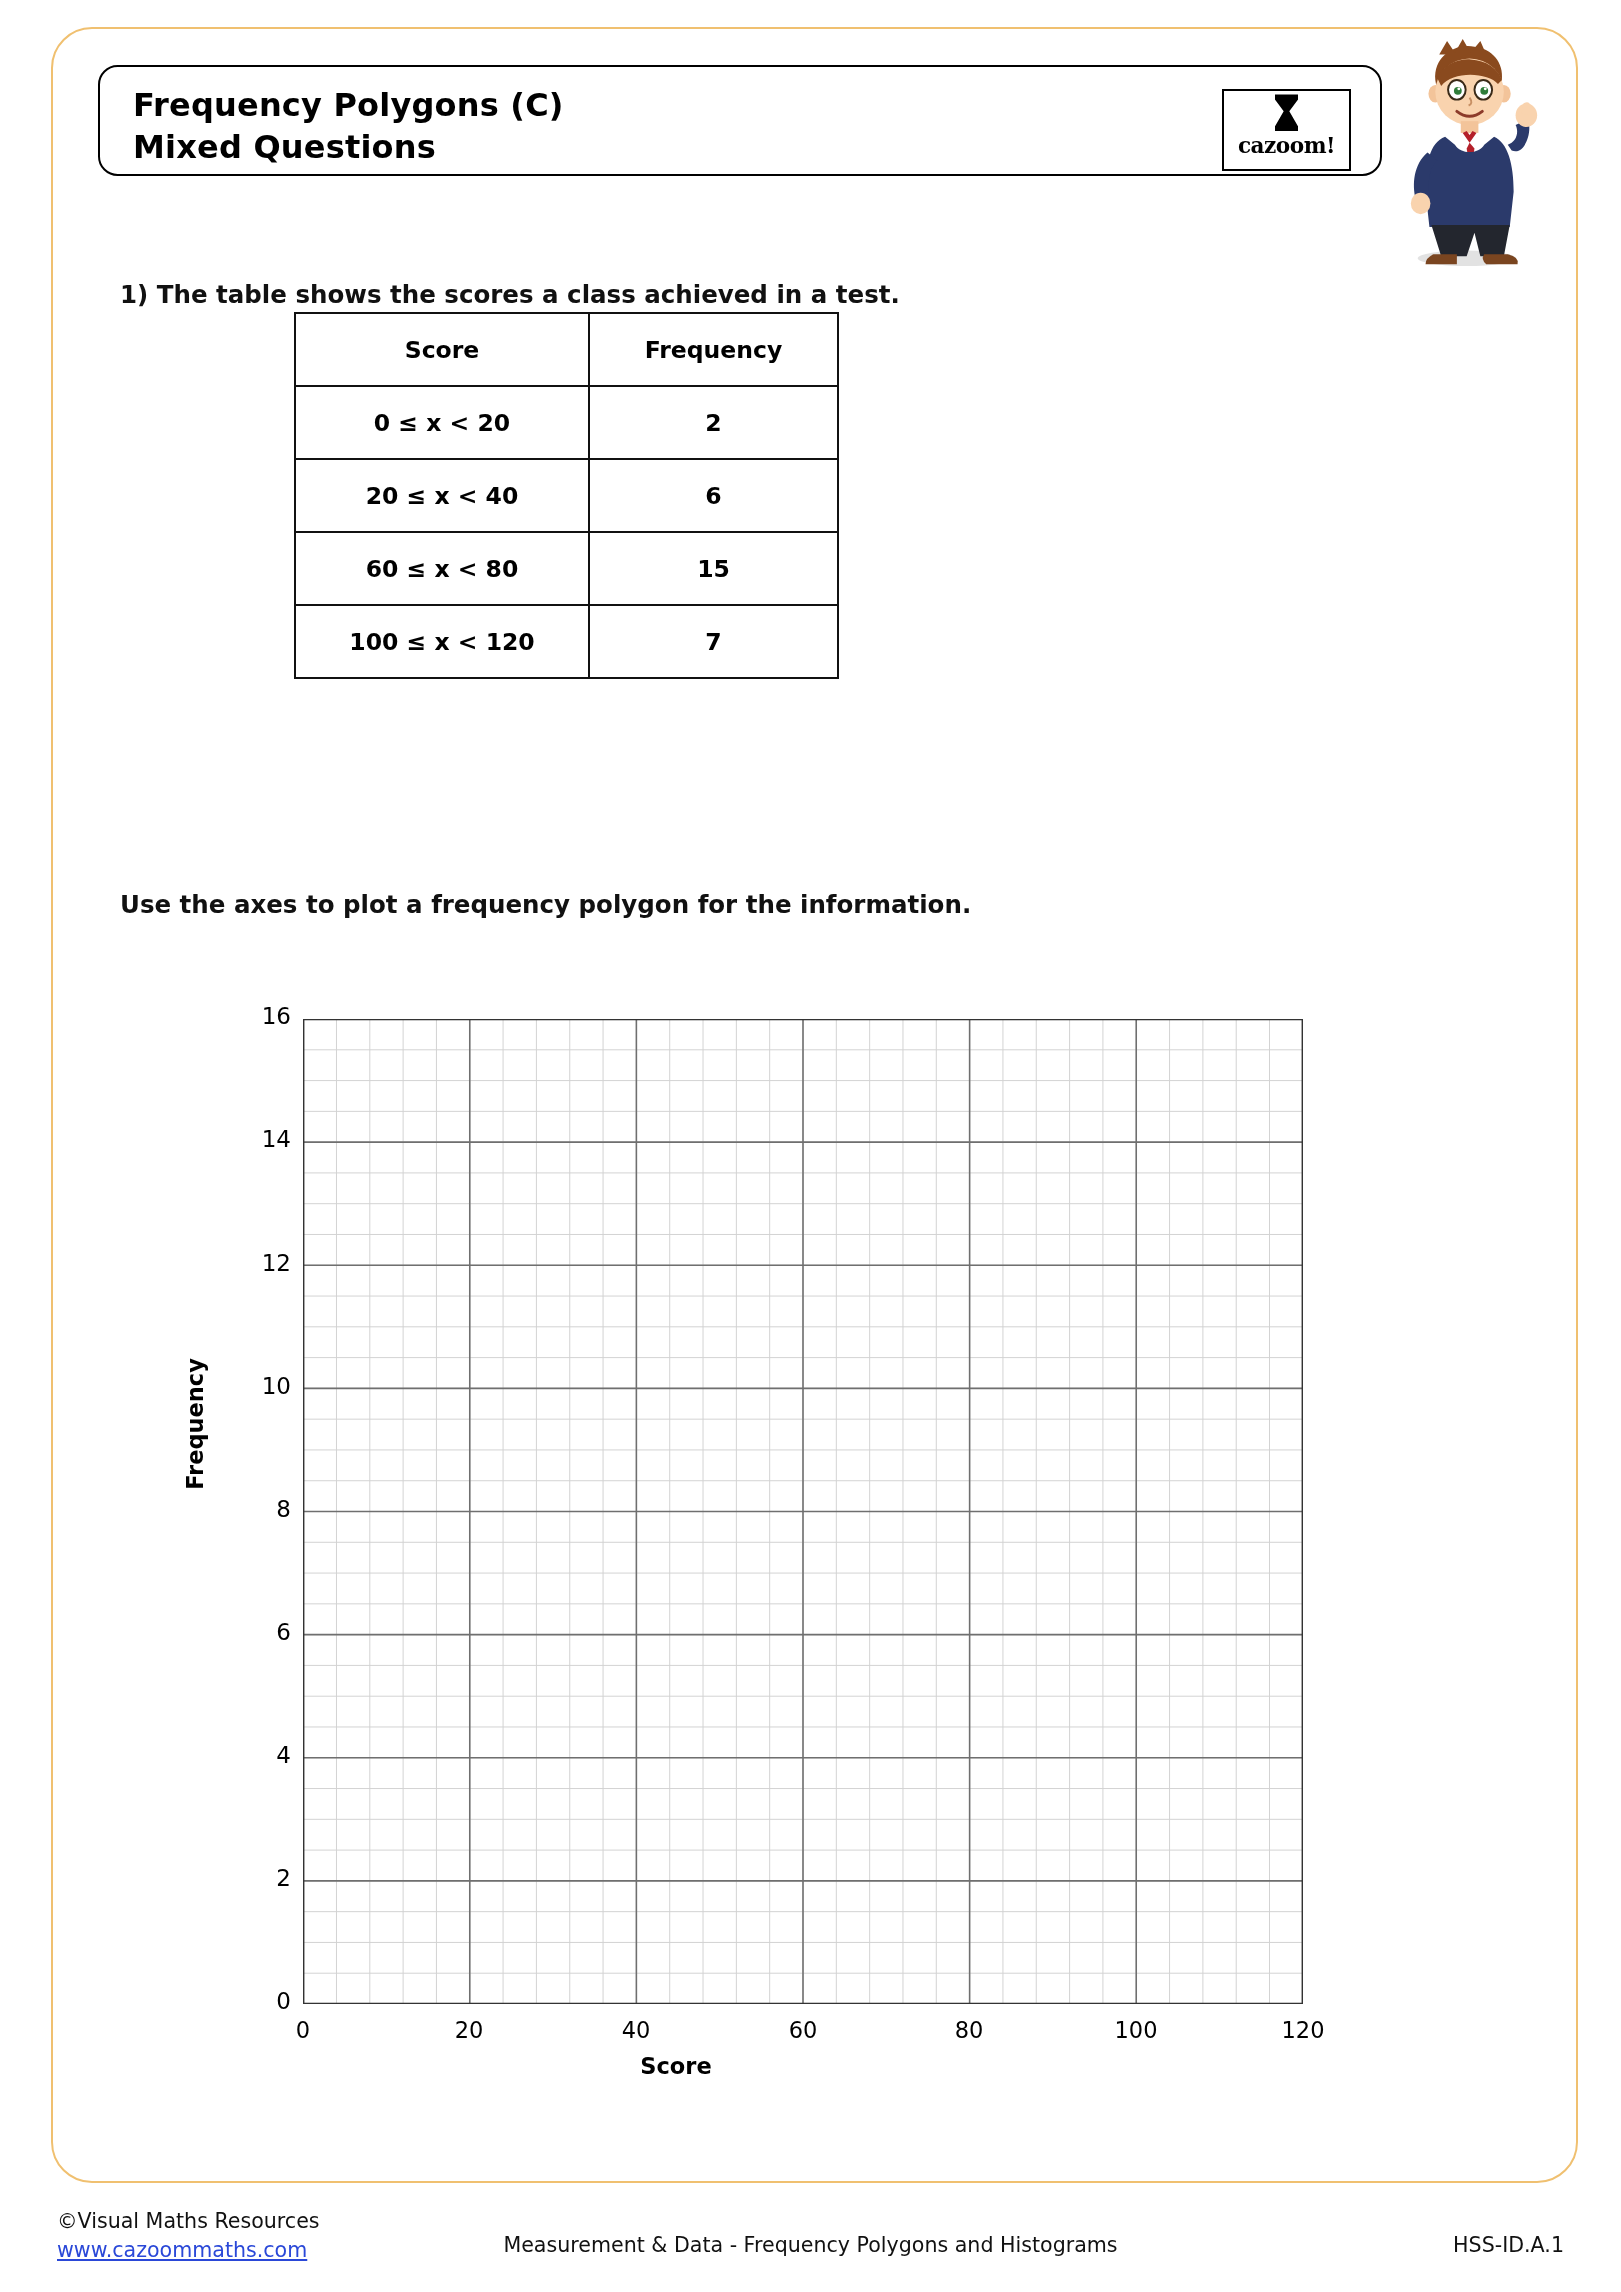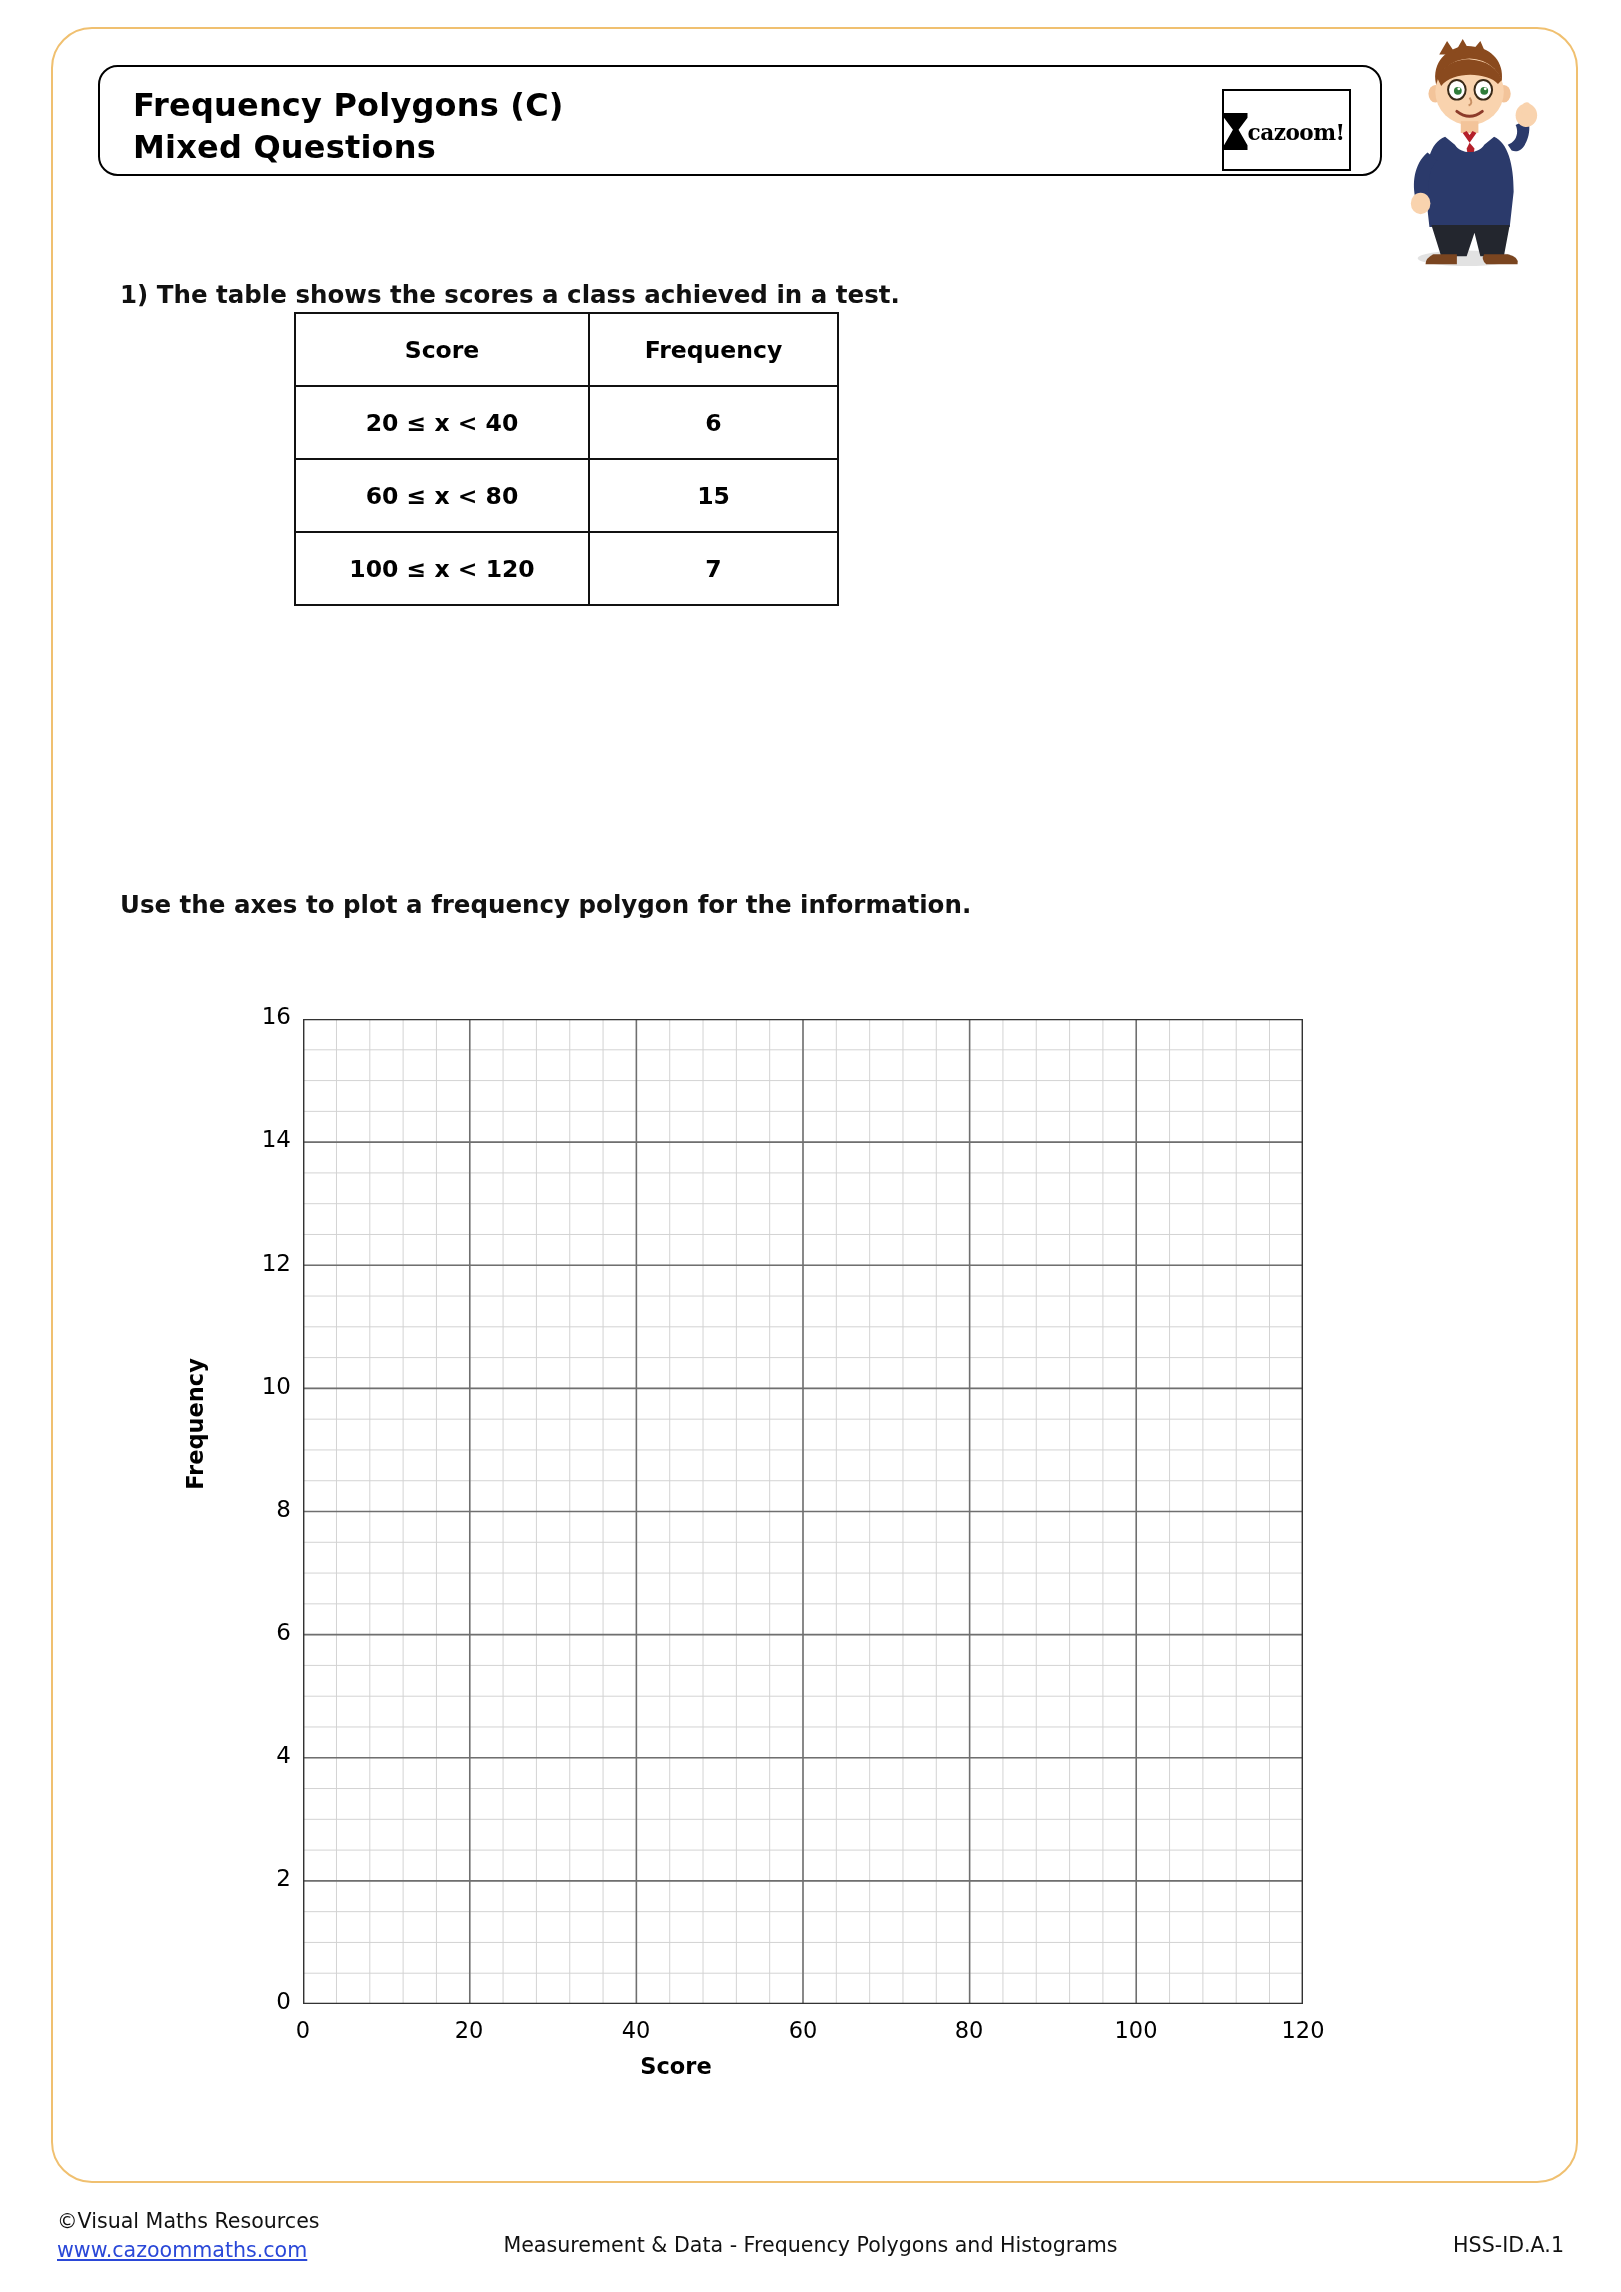--- a/index.html
+++ b/index.html
@@ -53,21 +53,21 @@
 
   .logo-box {
     position: absolute;
     right: 29px;
     top: 21.6px;
     width: 129px;
     height: 82px;
     border: 2.9px solid #000000;
     background: #ffffff;
     display: flex;
-    flex-direction: row;
+    flex-direction: column;
     align-items: center;
     justify-content: flex-start;
     padding-top: 3.9px;
   }
   .logo-glyph {
     width: 23.5px;
     height: 37px;
     background: #000000;
     clip-path: polygon(0 0, 100% 0, 100% 13%, 62% 45%, 100% 87%, 100% 100%, 0 100%, 0 87%, 38% 45%, 0 13%);
   }
@@ -245,20 +245,24 @@
 <div class="q-text" id="q1">1) The table shows the scores a class achieved in a test.</div>
 
 <table class="data-table">
   <thead>
     <tr>
       <th class="col-a">Score</th>
       <th class="col-b">Frequency</th>
     </tr>
   </thead>
   <tbody>
+    <tr>
+      <td class="col-a">0 ≤ x &lt; 20</td>
+      <td class="col-b">2</td>
+    </tr>
     <tr>
       <td class="col-a">20 ≤ x &lt; 40</td>
       <td class="col-b">6</td>
     </tr>
     <tr>
       <td class="col-a">60 ≤ x &lt; 80</td>
       <td class="col-b">15</td>
     </tr>
     <tr>
       <td class="col-a">100 ≤ x &lt; 120</td>

